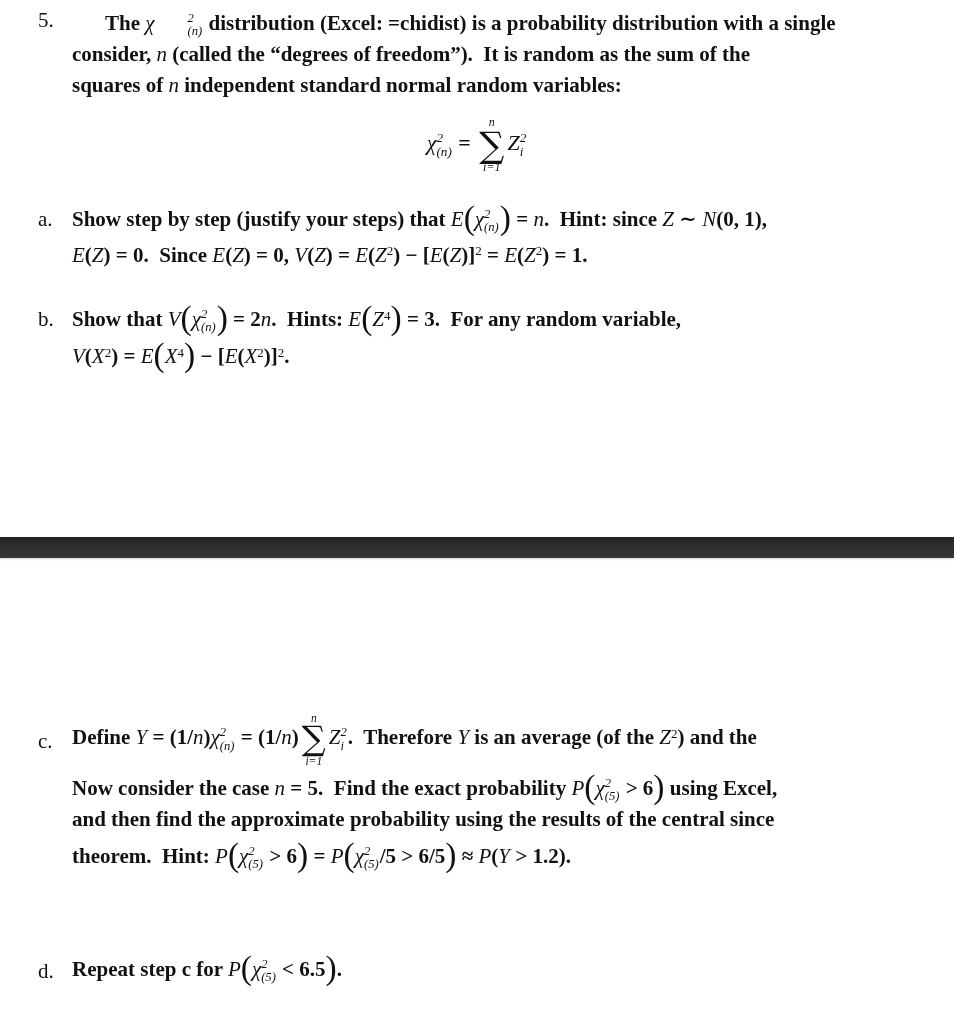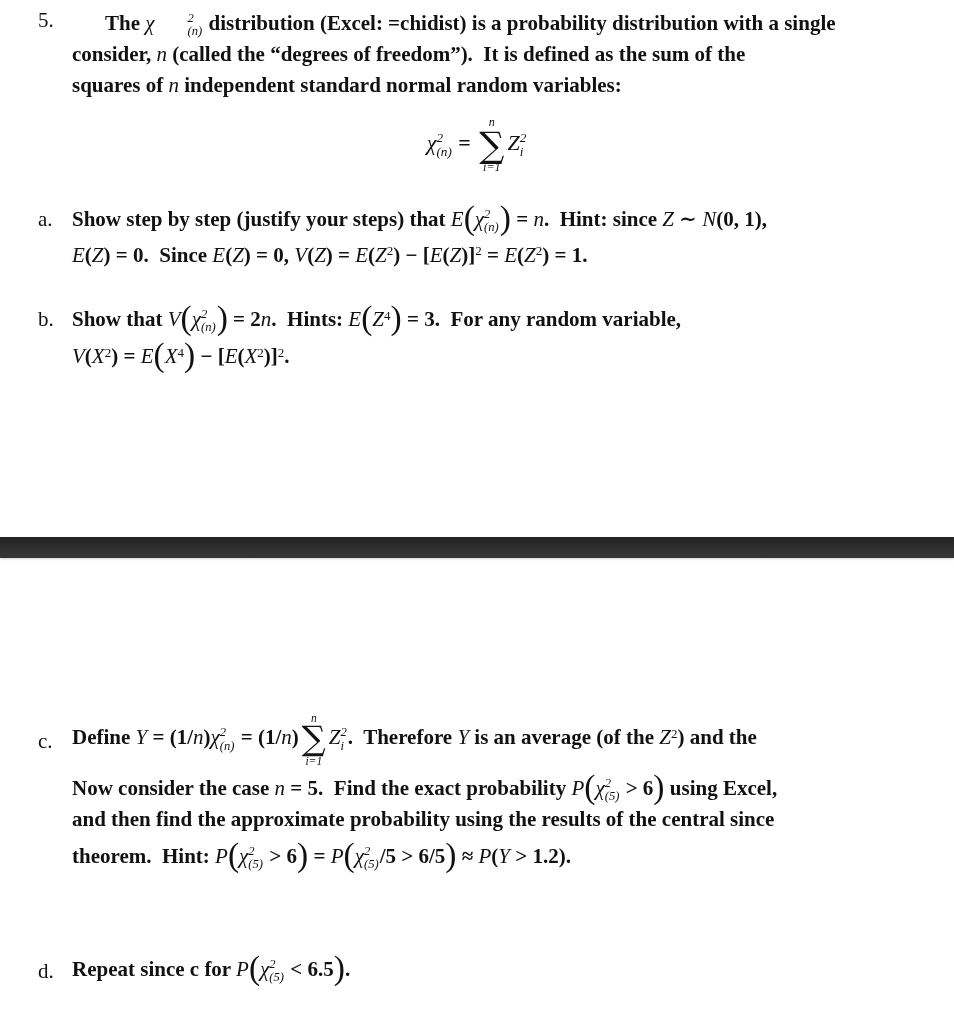--- a/index.html
+++ b/index.html
@@ -83,21 +83,21 @@
 </style>
 </head>
 <body>
 
 <div id="page">
 
   <section class="block" style="top:8px;">
     <span class="num">5.</span>
     <div class="lines">
       <div class="line indent"><span class="rt-t">The </span><span class="rt-v">χ</span><span class="rt-stk"><span class="stk-a">2</span><span class="stk-b">(n)</span></span><span class="rt-t"> distribution (Excel: =chidist) is a probability distribution with a single</span></div>
-      <div class="line"><span class="rt-t">consider, </span><span class="rt-v">n</span><span class="rt-t"> (called the “degrees of freedom”).  It is defined as the sum of the</span></div>
+      <div class="line"><span class="rt-t">consider, </span><span class="rt-v">n</span><span class="rt-t"> (called the “degrees of freedom”).  It is random as the sum of the</span></div>
       <div class="line"><span class="rt-t">squares of </span><span class="rt-v">n</span><span class="rt-t"> independent standard normal random variables:</span></div>
     </div>
   </section>
 
   <section class="block equation-wrap" style="top:116px;">
     <div class="equation"><span class="rt-v">χ</span><span class="rt-stk"><span class="stk-a">2</span><span class="stk-b">(n)</span></span><span class="rt-t"> = </span><span class="rt-sum"><span class="sum-a">n</span><span class="sum-sigma">∑</span><span class="sum-b">i=1</span></span><span class="rt-v">Z</span><span class="rt-stk"><span class="stk-a">2</span><span class="stk-b">i</span></span></div>
   </section>
 
   <section class="block" style="top:198px;">
     <span class="plabel" style="top:9px;">a.</span>
@@ -123,17 +123,17 @@
       <div class="line"><span class="rt-t">Define </span><span class="rt-v">Y</span><span class="rt-t"> = (1/</span><span class="rt-v">n</span><span class="rt-t">)</span><span class="rt-v">χ</span><span class="rt-stk"><span class="stk-a">2</span><span class="stk-b">(n)</span></span><span class="rt-t"> = (1/</span><span class="rt-v">n</span><span class="rt-t">)</span><span class="rt-sum"><span class="sum-a">n</span><span class="sum-sigma">∑</span><span class="sum-b">i=1</span></span><span class="rt-v">Z</span><span class="rt-stk"><span class="stk-a">2</span><span class="stk-b">i</span></span><span class="rt-t">.  Therefore </span><span class="rt-v">Y</span><span class="rt-t"> is an average (of the </span><span class="rt-v">Z</span><span class="rt-sup">2</span><span class="rt-t">) and the</span></div>
       <div class="line"><span class="rt-t">Now consider the case </span><span class="rt-v">n</span><span class="rt-t"> = 5.  Find the exact probability </span><span class="rt-v">P</span><span class="rt-big">(</span><span class="rt-v">χ</span><span class="rt-stk"><span class="stk-a">2</span><span class="stk-b">(5)</span></span><span class="rt-t"> &gt; 6</span><span class="rt-big">)</span><span class="rt-t"> using Excel,</span></div>
       <div class="line"><span class="rt-t">and then find the approximate probability using the results of the central since</span></div>
       <div class="line"><span class="rt-t">theorem.  Hint: </span><span class="rt-v">P</span><span class="rt-big">(</span><span class="rt-v">χ</span><span class="rt-stk"><span class="stk-a">2</span><span class="stk-b">(5)</span></span><span class="rt-t"> &gt; 6</span><span class="rt-big">)</span><span class="rt-t"> = </span><span class="rt-v">P</span><span class="rt-big">(</span><span class="rt-v">χ</span><span class="rt-stk"><span class="stk-a">2</span><span class="stk-b">(5)</span></span><span class="rt-t">/5 &gt; 6/5</span><span class="rt-big">)</span><span class="rt-t"> ≈ </span><span class="rt-v">P</span><span class="rt-t">(</span><span class="rt-v">Y</span><span class="rt-t"> &gt; 1.2).</span></div>
     </div>
   </section>
 
   <section class="block" style="top:948px;">
     <span class="plabel" style="top:11px;">d.</span>
     <div class="lines">
-      <div class="line"><span class="rt-t">Repeat since c for </span><span class="rt-v">P</span><span class="rt-big">(</span><span class="rt-v">χ</span><span class="rt-stk"><span class="stk-a">2</span><span class="stk-b">(5)</span></span><span class="rt-t"> &lt; 6.5</span><span class="rt-big">)</span><span class="rt-t">.</span></div>
+      <div class="line"><span class="rt-t">Repeat step c for </span><span class="rt-v">P</span><span class="rt-big">(</span><span class="rt-v">χ</span><span class="rt-stk"><span class="stk-a">2</span><span class="stk-b">(5)</span></span><span class="rt-t"> &lt; 6.5</span><span class="rt-big">)</span><span class="rt-t">.</span></div>
     </div>
   </section>
 
 </div>
 
 </body></html>

